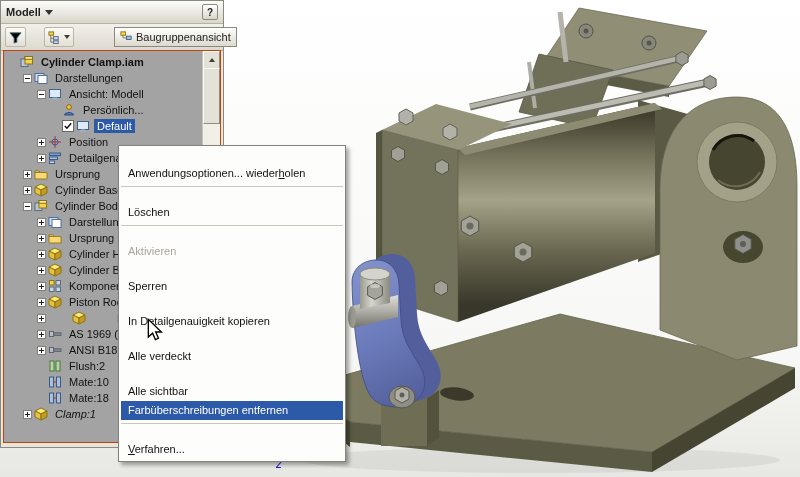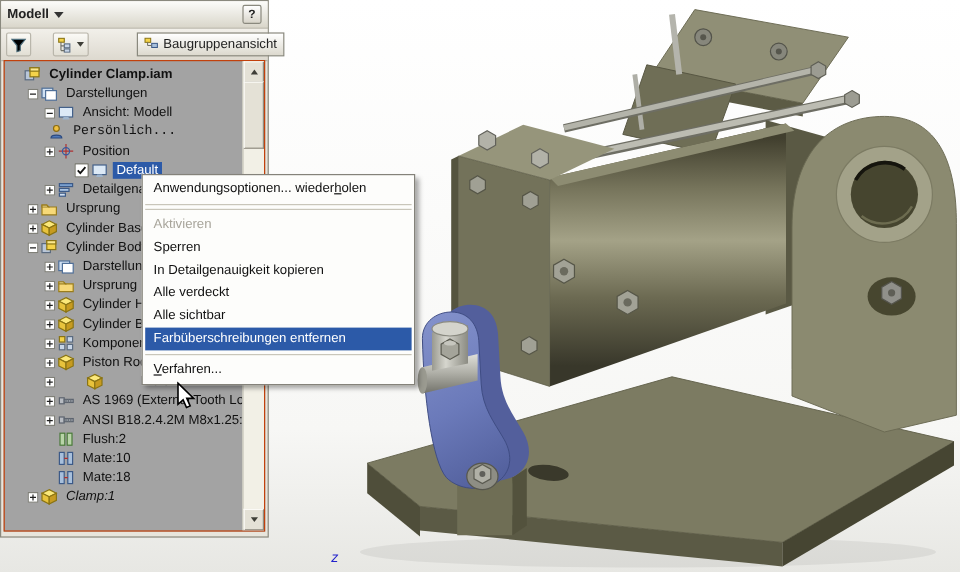--- a/index.html
+++ b/index.html
@@ -52,21 +52,21 @@
        border-color:#fbfaf6 #8f8c80 #8f8c80 #fbfaf6;}
   .tri-up{width:0;height:0;border-left:3.5px solid transparent;border-right:3.5px solid transparent;
        border-bottom:4.5px solid #3f3f38;}
   .tri-down{width:0;height:0;border-left:3.5px solid transparent;border-right:3.5px solid transparent;
        border-top:4.5px solid #3f3f38;}
 
   
   .context-menu{position:absolute;left:118px;top:145px;width:228px;background:#fdfdfb;
        border:1px solid #84827a;box-shadow:3px 3px 4px rgba(0,0,0,.35);z-index:10;padding:2px 0;
        box-sizing:border-box;}
-  .mitem{height:19px;line-height:19px;font-size:11px;color:#111;padding:0 16px 0 9px;white-space:nowrap;}
+  .mitem{height:19px;line-height:19px;font-size:11px;color:#111;padding:0 16px 0 9px;white-space:nowrap;margin-top:16px;}
   .mitem.dis{color:#a8a59b;}
   .mitem.hot{background:var(--sel,#2c5aa8);color:#fff;margin:0 2px;padding-left:7px;}
   .msep{height:1px;background:#c9c6ba;margin:3px 2px;}
 
   .cursor{position:absolute;left:146px;top:318px;z-index:20;}
 </style>
 </head>
 <body>
 
 <div class="app">
@@ -283,46 +283,29 @@
               </svg>
             </span>
             <span class="ticon">
               <svg viewBox="0 0 14 14">
                 <rect x="1.5" y="2.5" width="11" height="8" fill="#dce9f6" stroke="#44618a"></rect>
                 <polygon points="4,12.5 10,12.5 9,10.5 5,10.5" fill="#9eb4cc"></polygon>
               </svg>
             </span>
             <span class="tlabel">Ansicht: Modell</span>
           </div>
-          <div class="trow" style="padding-left: 24px; font-family: Liberation Mono, monospace;">
+          <div class="trow" style="padding-left: 46px;">
             <span class="slot"></span>
             <span class="ticon">
               <svg viewBox="0 0 14 14">
                 <circle cx="7" cy="4" r="2.4" fill="#f0c040" stroke="#8a6a10"></circle>
                 <path d="M2.5,12 C2.5,8.8 11.5,8.8 11.5,12 Z" fill="#4f78b8" stroke="#2c4a80"></path>
               </svg>
             </span>
             <span class="tlabel">Persönlich...</span>
-          </div>
-          <div class="trow" style="padding-left: 32px;">
-            <span class="slot">
-              <svg viewBox="0 0 9 9">
-                <rect x="0.5" y="0.5" width="8" height="8" fill="#fff" stroke="#808078"></rect>
-                <line x1="2" y1="4.5" x2="7" y2="4.5" stroke="#202020"></line>
-                <line x1="4.5" y1="2" x2="4.5" y2="7" stroke="#202020"></line>
-              </svg>
-            </span>
-            <span class="ticon">
-              <svg viewBox="0 0 14 14">
-                <line x1="7" y1="1" x2="7" y2="13" stroke="#b03030"></line>
-                <line x1="1" y1="7" x2="13" y2="7" stroke="#b03030"></line>
-                <circle cx="7" cy="7" r="3" fill="none" stroke="#3858a0"></circle>
-              </svg>
-            </span>
-            <span class="tlabel">Position</span>
           </div>
           <div class="trow" style="padding-left: 46px;">
             <span class="slot"></span>
             <span class="cbx">
               <svg viewBox="0 0 11 11">
                 <polyline points="2,5.5 4.3,8 9,2.5" fill="none" stroke="#101010" stroke-width="1.6"></polyline>
               </svg>
             </span>
             <span class="ticon">
               <svg viewBox="0 0 14 14">
@@ -335,20 +318,37 @@
           <div class="trow" style="padding-left: 32px;">
             <span class="slot">
               <svg viewBox="0 0 9 9">
                 <rect x="0.5" y="0.5" width="8" height="8" fill="#fff" stroke="#808078"></rect>
                 <line x1="2" y1="4.5" x2="7" y2="4.5" stroke="#202020"></line>
                 <line x1="4.5" y1="2" x2="4.5" y2="7" stroke="#202020"></line>
               </svg>
             </span>
             <span class="ticon">
               <svg viewBox="0 0 14 14">
+                <line x1="7" y1="1" x2="7" y2="13" stroke="#b03030"></line>
+                <line x1="1" y1="7" x2="13" y2="7" stroke="#b03030"></line>
+                <circle cx="7" cy="7" r="3" fill="none" stroke="#3858a0"></circle>
+              </svg>
+            </span>
+            <span class="tlabel">Position</span>
+          </div>
+          <div class="trow" style="padding-left: 32px;">
+            <span class="slot">
+              <svg viewBox="0 0 9 9">
+                <rect x="0.5" y="0.5" width="8" height="8" fill="#fff" stroke="#808078"></rect>
+                <line x1="2" y1="4.5" x2="7" y2="4.5" stroke="#202020"></line>
+                <line x1="4.5" y1="2" x2="4.5" y2="7" stroke="#202020"></line>
+              </svg>
+            </span>
+            <span class="ticon">
+              <svg viewBox="0 0 14 14">
                 <rect x="1.5" y="2" width="11" height="2.5" fill="#7aa0d0" stroke="#3c5a88"></rect>
                 <rect x="1.5" y="6" width="8" height="2.5" fill="#a8c4e4" stroke="#3c5a88"></rect>
                 <rect x="1.5" y="10" width="5" height="2.5" fill="#d0e0f2" stroke="#3c5a88"></rect>
               </svg>
             </span>
             <span class="tlabel">Detailgenauigkeit</span>
           </div>
           <div class="trow" style="padding-left: 18px;">
             <span class="slot">
               <svg viewBox="0 0 9 9">
@@ -612,20 +612,21 @@
         <div class="sb-btn down">
             <span class="tri-down"></span>
           </div>
       </div>
     </div>
   </div>
 
   <div class="context-menu" id="menu">
       <div class="mitem">Anwendungsoptionen... wieder<u>h</u>olen</div>
       <div class="msep"></div>
+      <div class="mitem">Löschen</div>
       <div class="msep"></div>
       <div class="mitem dis">Aktivieren</div>
       <div class="mitem">Sperren</div>
       <div class="mitem">In Detailgenauigkeit kopieren</div>
       <div class="mitem">Alle verdeckt</div>
       <div class="mitem">Alle sichtbar</div>
       <div class="mitem hot">Farbüberschreibungen entfernen</div>
       <div class="msep"></div>
       <div class="mitem"><u>V</u>erfahren...</div>
     </div>

